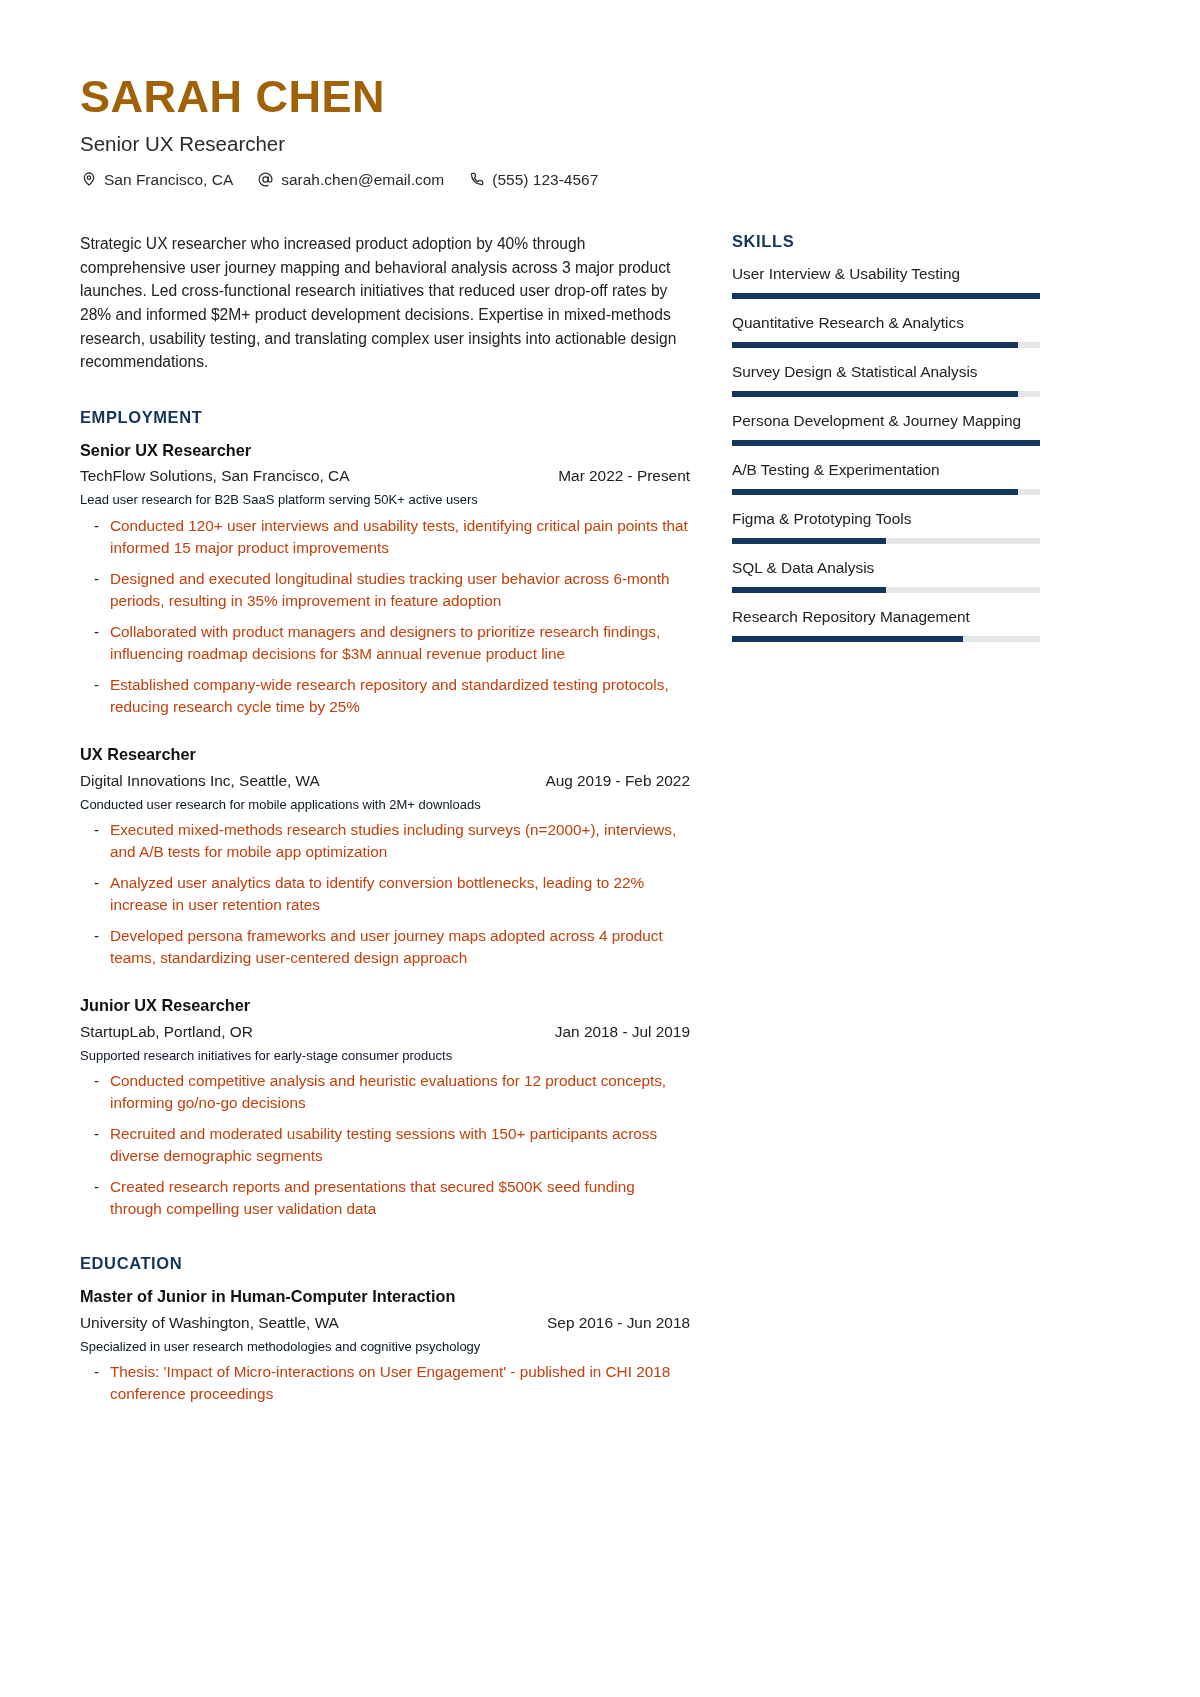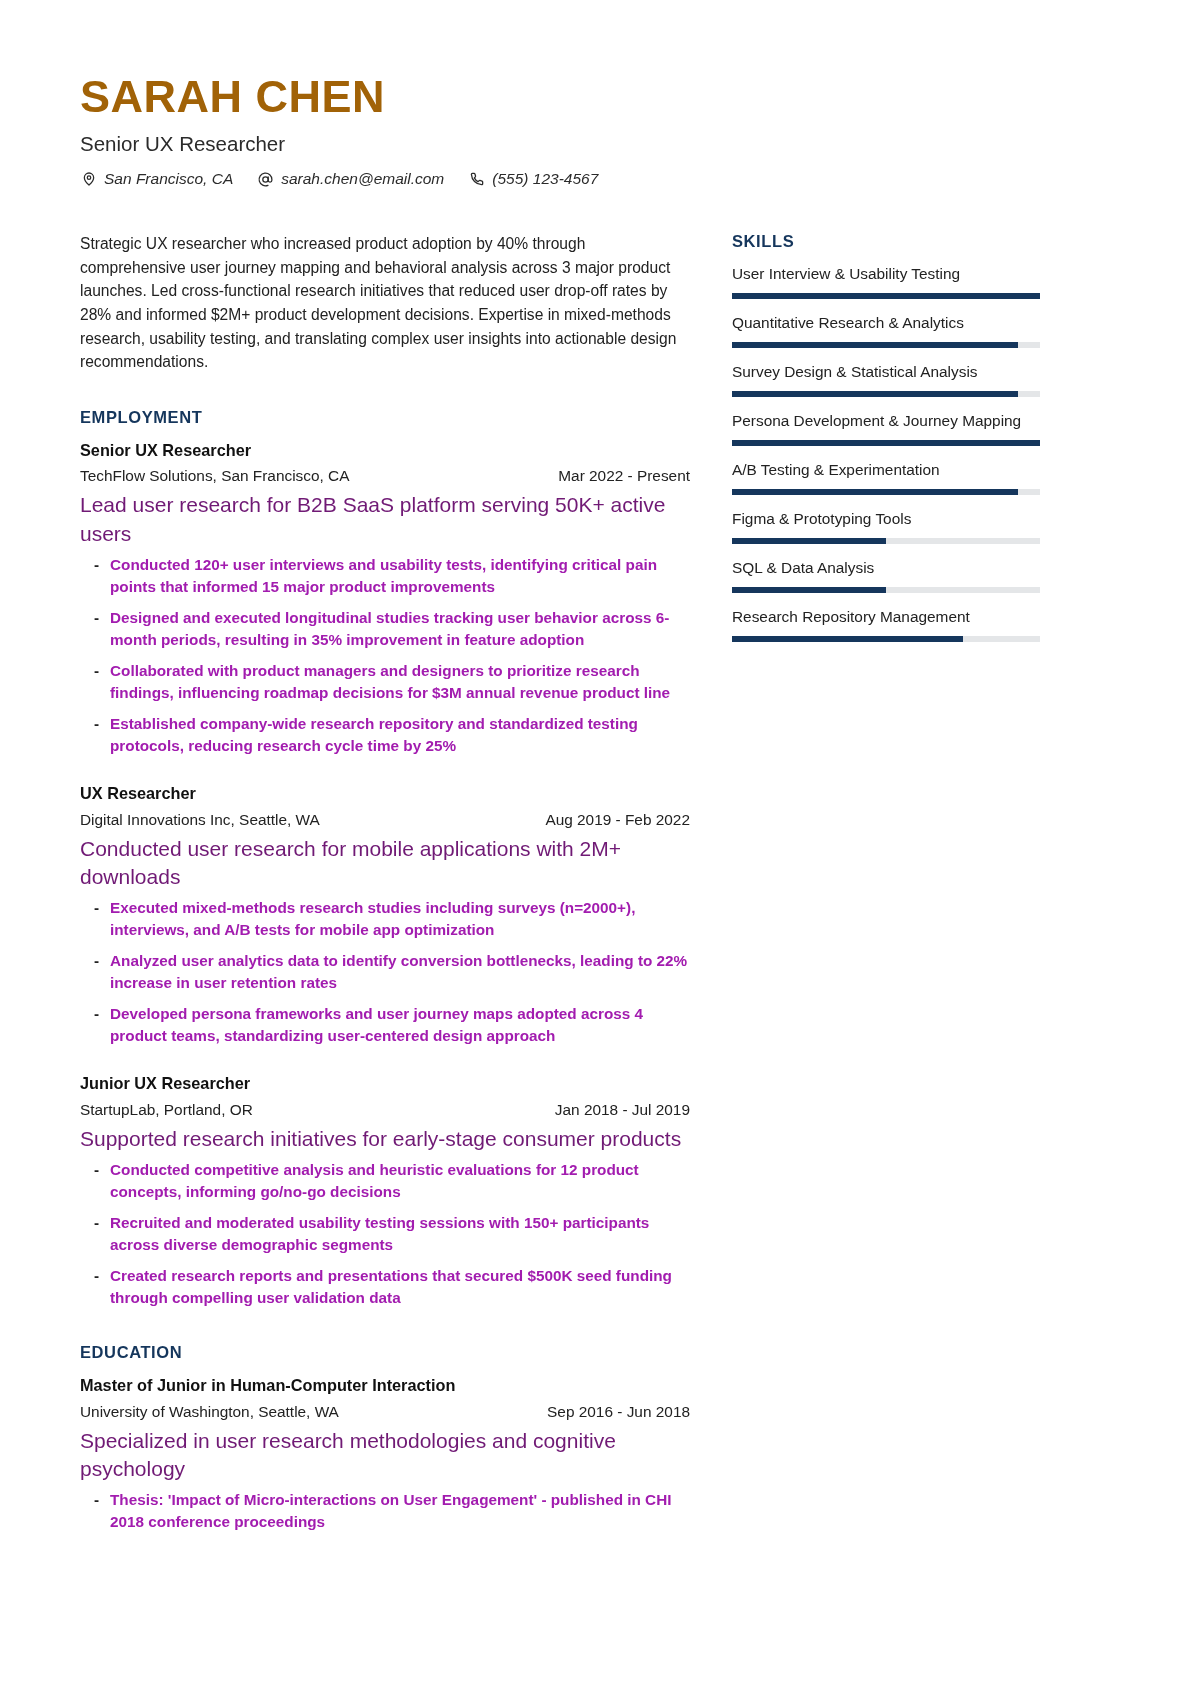--- a/index.html
+++ b/index.html
@@ -42,24 +42,23 @@
   .contact-row {
     display: flex;
     align-items: center;
     flex-wrap: wrap;
     gap: 0px;
     font-size: 15.5px;
     color: #2b2b2b;
   }
   .contact-item {
     display: inline-flex;
-    align-items: flex-start;
+    align-items: flex-end;
     margin-right: 24px;
     line-height: 1;
-    font-style: italic;
   }
   .contact-item .ico {
     display: inline-flex;
     align-items: center;
     justify-content: center;
     width: 17px;
     height: 17px;
     margin-right: 7px;
     flex: none;
   }
@@ -109,38 +108,37 @@
     justify-content: space-between;
     align-items: baseline;
     font-size: 15.4px;
     color: #222222;
     margin-bottom: 5px;
     line-height: 1.3;
   }
   .job-org { }
   .job-dates { white-space: nowrap; padding-left: 16px; }
   .job-desc {
-    font-size: 21px;
-    color: #701a75;
+    font-size: 13px;
+    color: #0f172a;
     margin: 0 0 6px 0;
     line-height: 1.35;
   }
   ul.bullets {
     list-style: none;
     margin: 0;
     padding: 0;
   }
   ul.bullets li {
     position: relative;
     padding-left: 30px;
     font-size: 15.3px;
     line-height: 1.44;
-    color: #a21caf;
+    color: #c2410c;
     margin-bottom: 9px;
-    font-weight: bold;
   }
   ul.bullets li:last-child { margin-bottom: 0; }
   ul.bullets li::before {
     content: "-";
     position: absolute;
     left: 14px;
     top: 0;
     color: #222222;
   }
 

